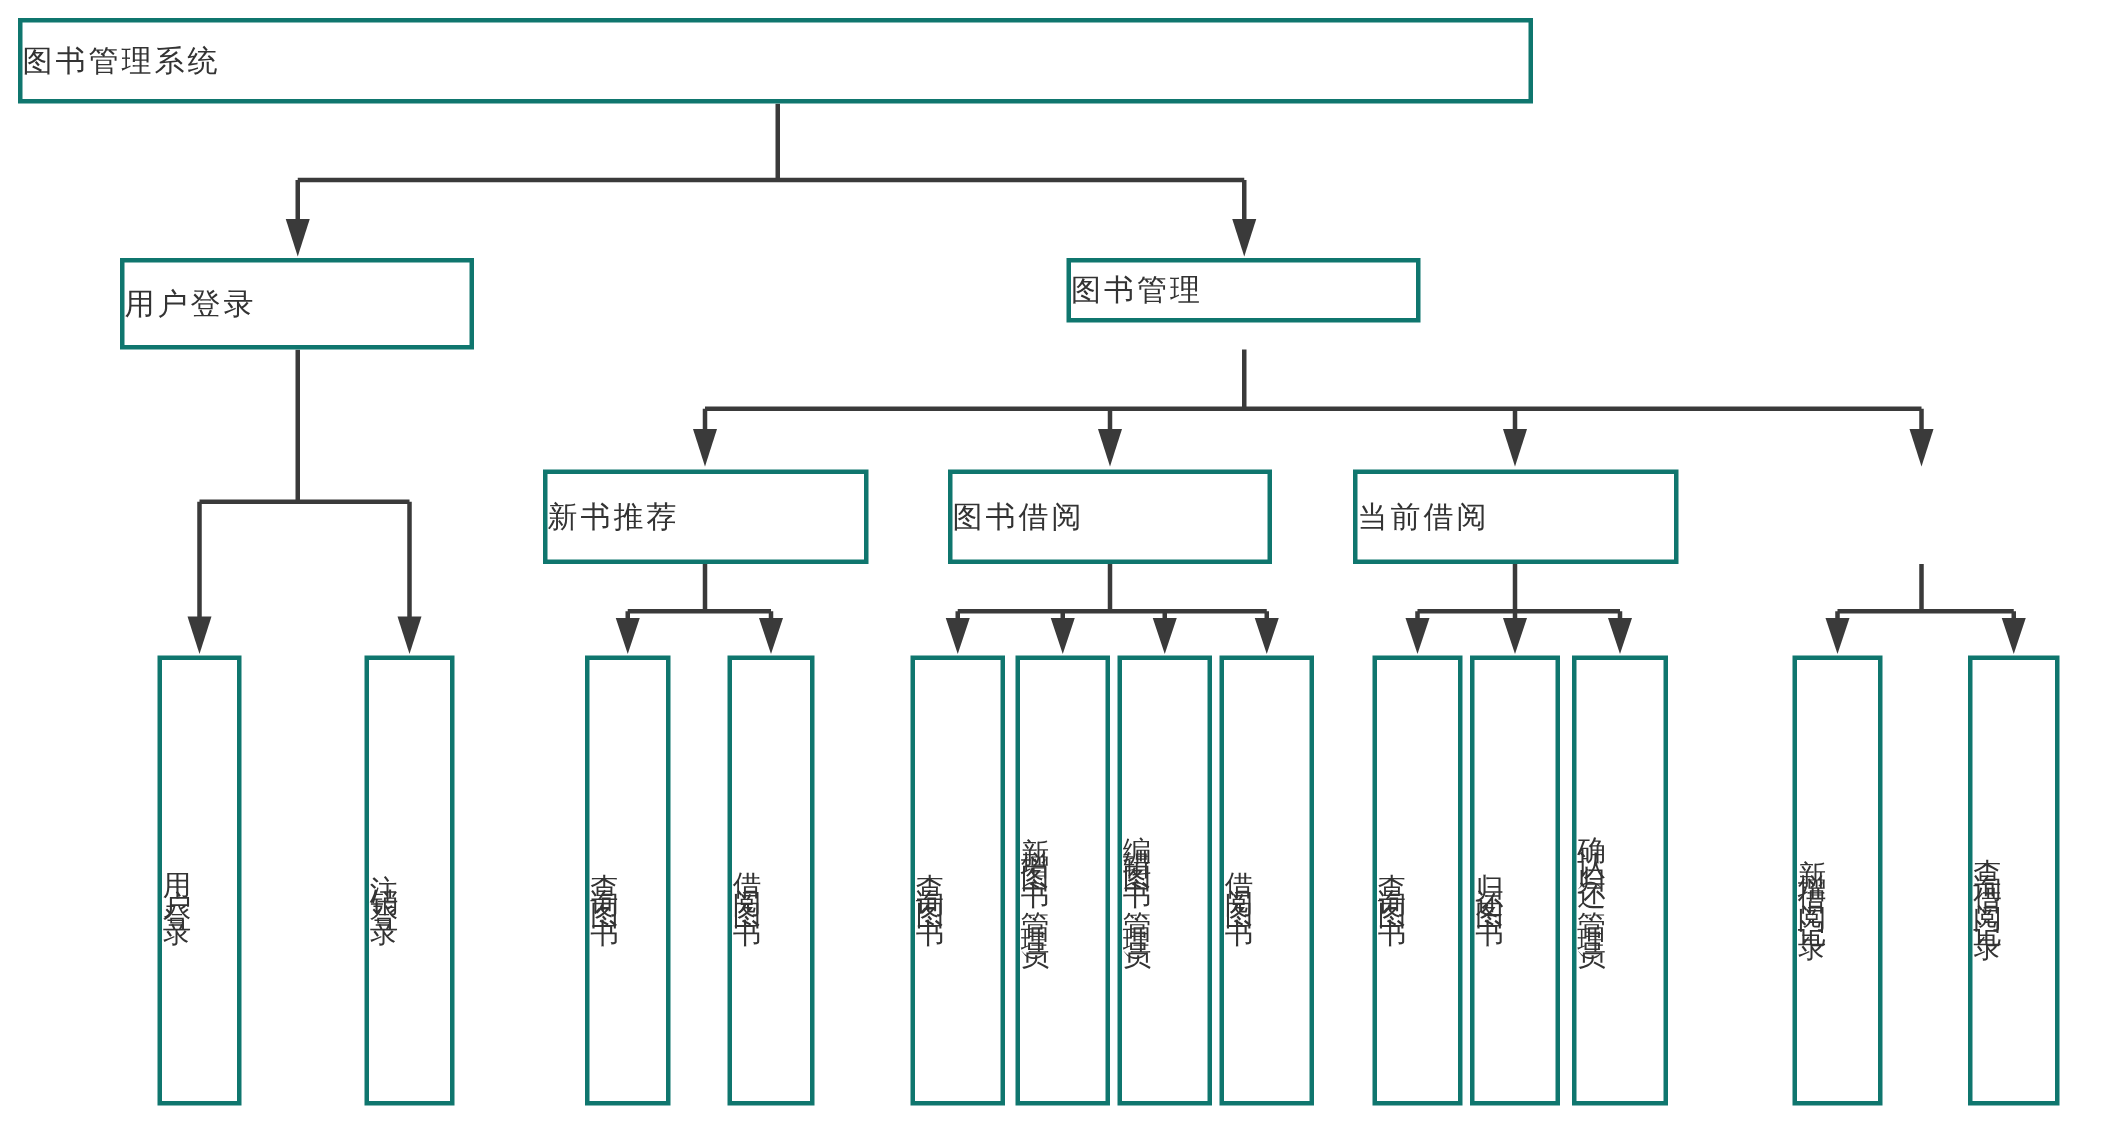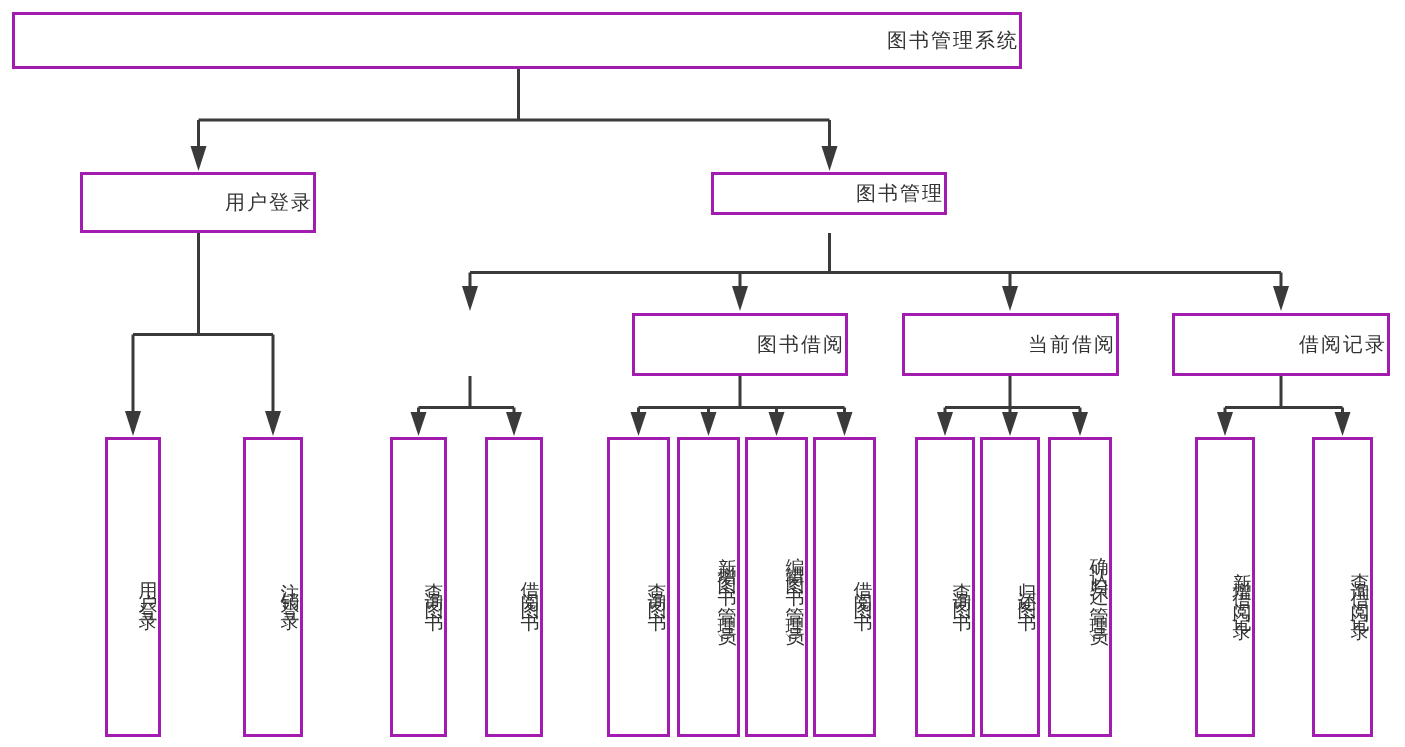--- a/index.html
+++ b/index.html
@@ -15,25 +15,25 @@
     overflow: hidden;
   }
   #connectors {
     position: absolute;
     left: 0; top: 0;
     width: 1405px; height: 747px;
   }
   .box {
     position: absolute;
     box-sizing: border-box;
-    border: 3px solid #a21caf;
+    border: 3px solid #0f766e;
     background: #ffffff;
     display: flex;
     align-items: center;
-    justify-content: flex-end;
+    justify-content: flex-start;
     color: #333333;
   }
   .hlabel {
     font-size: 20px;
     letter-spacing: 2px;
     color: #333333;
     white-space: nowrap;
   }
   .vbox .vlabel {
     writing-mode: vertical-rl;
@@ -152,29 +152,29 @@
     <span class="hlabel">图书管理系统</span>
   </div>
 
   <div class="box" id="n-login">
     <span class="hlabel">用户登录</span>
   </div>
   <div class="box" id="n-mgmt">
     <span class="hlabel">图书管理</span>
   </div>
 
+  <div class="box" id="n-newbook">
+    <span class="hlabel">新书推荐</span>
+  </div>
   <div class="box" id="n-current">
     <span class="hlabel">当前借阅</span>
   </div>
   <div class="box" id="n-borrow">
     <span class="hlabel">图书借阅</span>
   </div>
-  <div class="box" id="n-records">
-    <span class="hlabel">借阅记录</span>
-  </div>
 
   <div class="box vbox" id="l1">
     <span class="vlabel">用户登录</span>
   </div>
   <div class="box vbox" id="l2">
     <span class="vlabel">注销登录</span>
   </div>
   <div class="box vbox" id="l3">
     <span class="vlabel">查询图书</span>
   </div>

